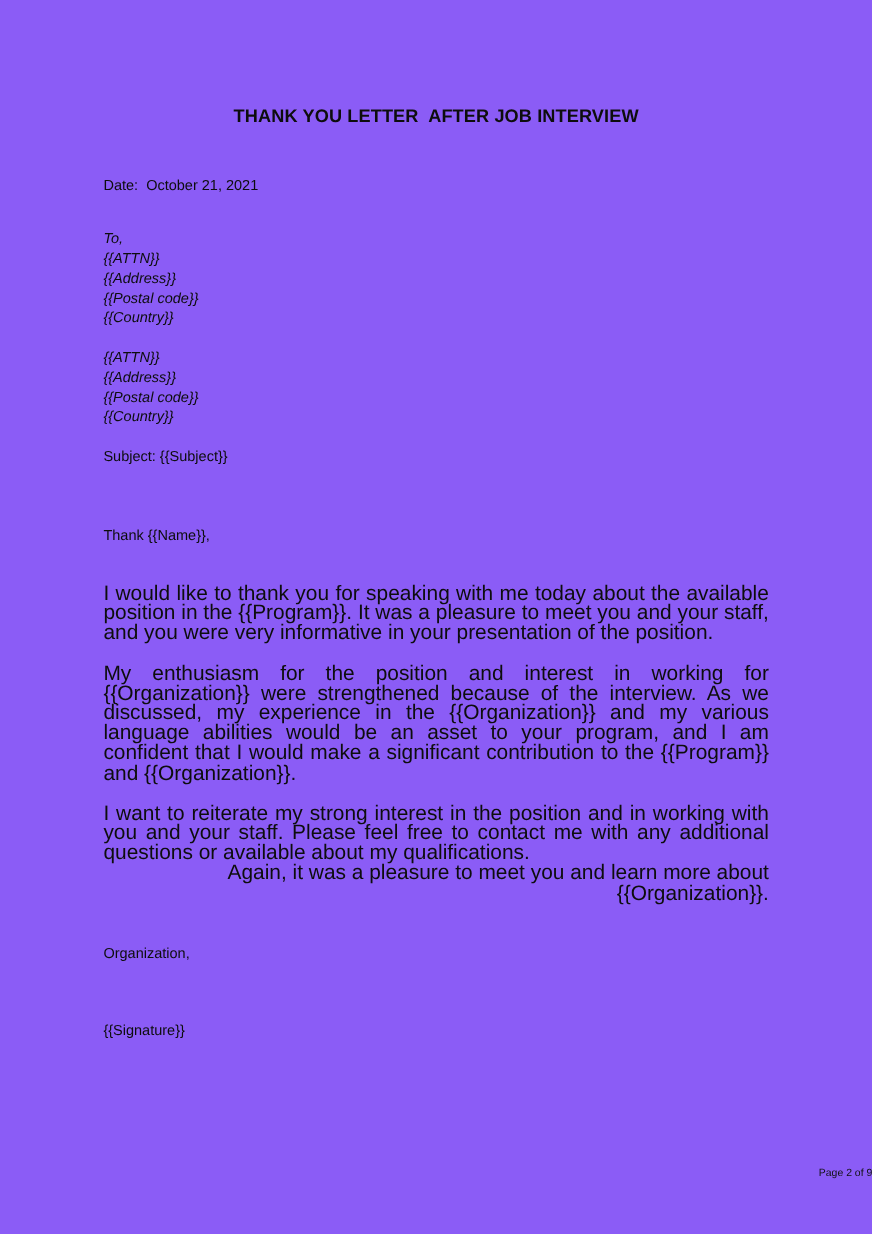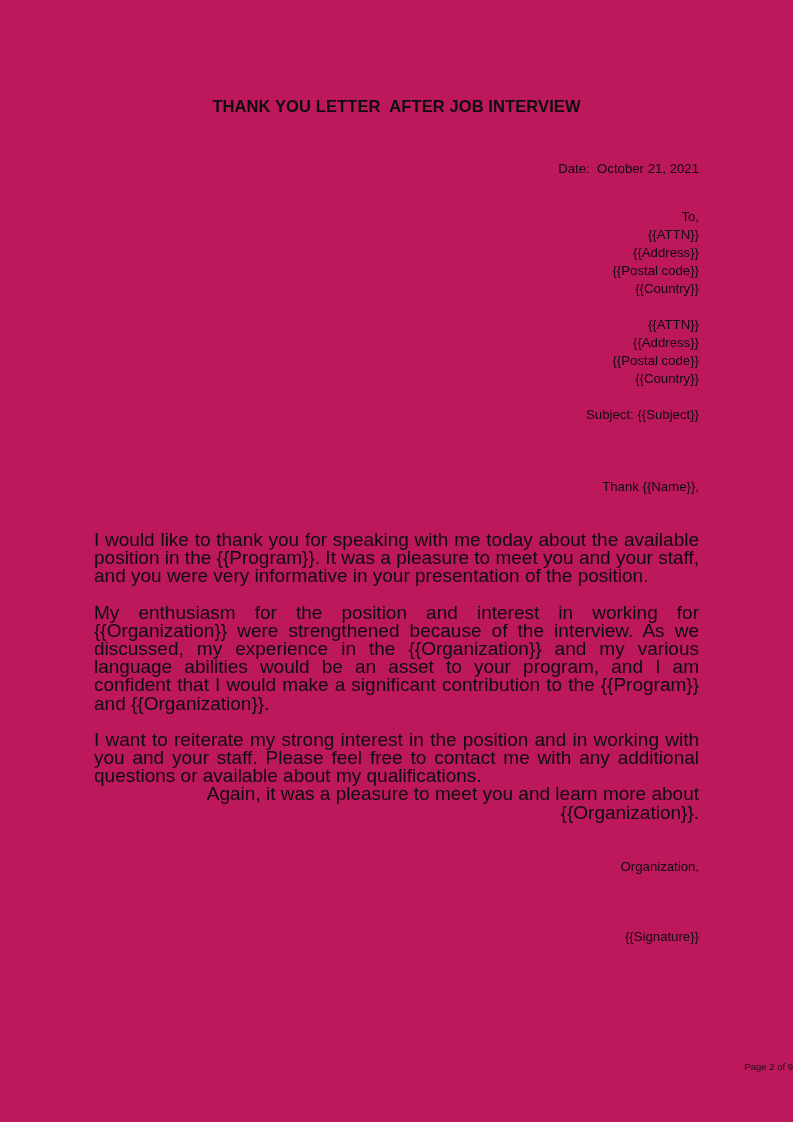--- a/index.html
+++ b/index.html
@@ -4,21 +4,21 @@
 <style>
   html, body {
     margin: 0;
     padding: 0;
     background: #ffffff;
   }
   .page {
     position: relative;
     width: 793px;
     height: 1122px;
-    background: #be185d;
+    background: #8b5cf6;
     overflow: hidden;
     font-family: "Liberation Sans", sans-serif;
     color: #0d0d0d;
     -webkit-font-smoothing: antialiased;
   }
   .doc-title {
     position: absolute;
     left: 0;
     right: 0;
     top: 97px;
@@ -31,24 +31,24 @@
   .content {
     position: absolute;
     left: 94px;
     top: 160px;
     width: 605px;
   }
   .line {
     font-size: 13.2px;
     line-height: 18px;
     white-space: pre;
-    text-align: right;
   }
   .block {
     margin: 0;
+    font-style: italic;
   }
   .gap-date      { height: 30px; }
   .gap-to-from   { height: 18px; }
   .gap-subject   { height: 18px; }
   .gap-dear      { height: 54px; }
   .gap-body      { height: 35px; }
   .gap-para      { height: 18px; }
   .gap-resp      { height: 18px; }
   .gap-sign      { height: 52px; }
 

